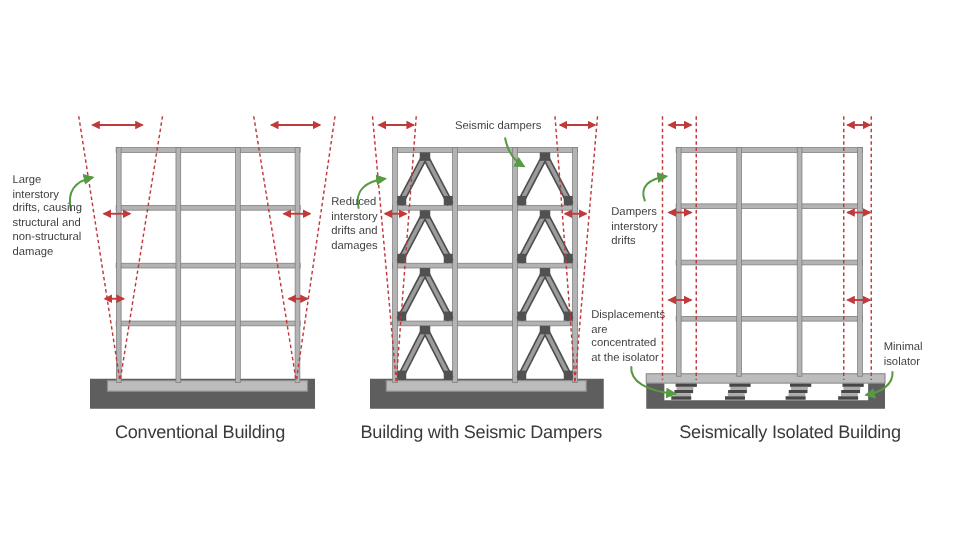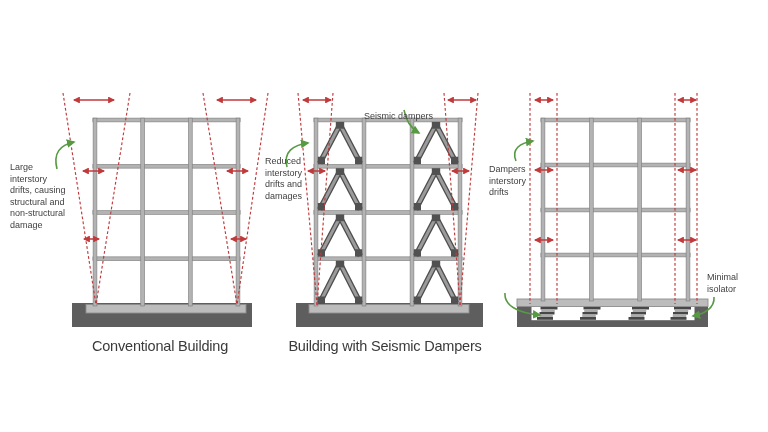--- a/index.html
+++ b/index.html
@@ -201,32 +201,37 @@
         <line x1="535" y1="170" x2="553" y2="170" class="darrow" marker-start="url(#ar)" marker-end="url(#ar)"></line>
         <line x1="678" y1="170" x2="696" y2="170" class="darrow" marker-start="url(#ar)" marker-end="url(#ar)"></line>
         <line x1="535" y1="240" x2="553" y2="240" class="darrow" marker-start="url(#ar)" marker-end="url(#ar)"></line>
         <line x1="678" y1="240" x2="696" y2="240" class="darrow" marker-start="url(#ar)" marker-end="url(#ar)"></line>
       </g>
       <path d="M516,161 C511,149 520,143 533,141" class="garrow" marker-end="url(#ag)"></path>
       <path d="M505,293 C504,305 517,313 540,315" class="garrow" marker-end="url(#ag)"></path>
       <path d="M714,297 C715,308 704,314 693,316" class="garrow" marker-end="url(#ag)"></path>
     </svg>
 
-  <div class="note" style="left:10px;top:162px">Large
+  <div class="note" style="left:10px;top:138px">Large
 interstory
 drifts, causing
 structural and
 non-structural
 damage</div>
   <div class="note" style="left:265px;top:156px">Reduced
 interstory
 drifts and
 damages</div>
-  <div class="note" style="left:364px;top:111px;white-space:nowrap">Seismic dampers</div>
+  <div class="note" style="left:364px;top:95px;white-space:nowrap">Seismic dampers</div>
   <div class="note" style="left:489px;top:164px">Dampers
 interstory
 drifts</div>
+  <div class="note" style="left:473px;top:246px">Displacements
+are
+concentrated
+at the isolator</div>
   <div class="note" style="left:707px;top:272px">Minimal
 isolator</div>
 
   <div class="caption" style="left:385px">Building with Seismic Dampers</div>
   <div class="caption" style="left:160px">Conventional Building</div>
+  <div class="caption" style="left:632px">Seismically Isolated Building</div>
 </div>
 
 </body></html>

